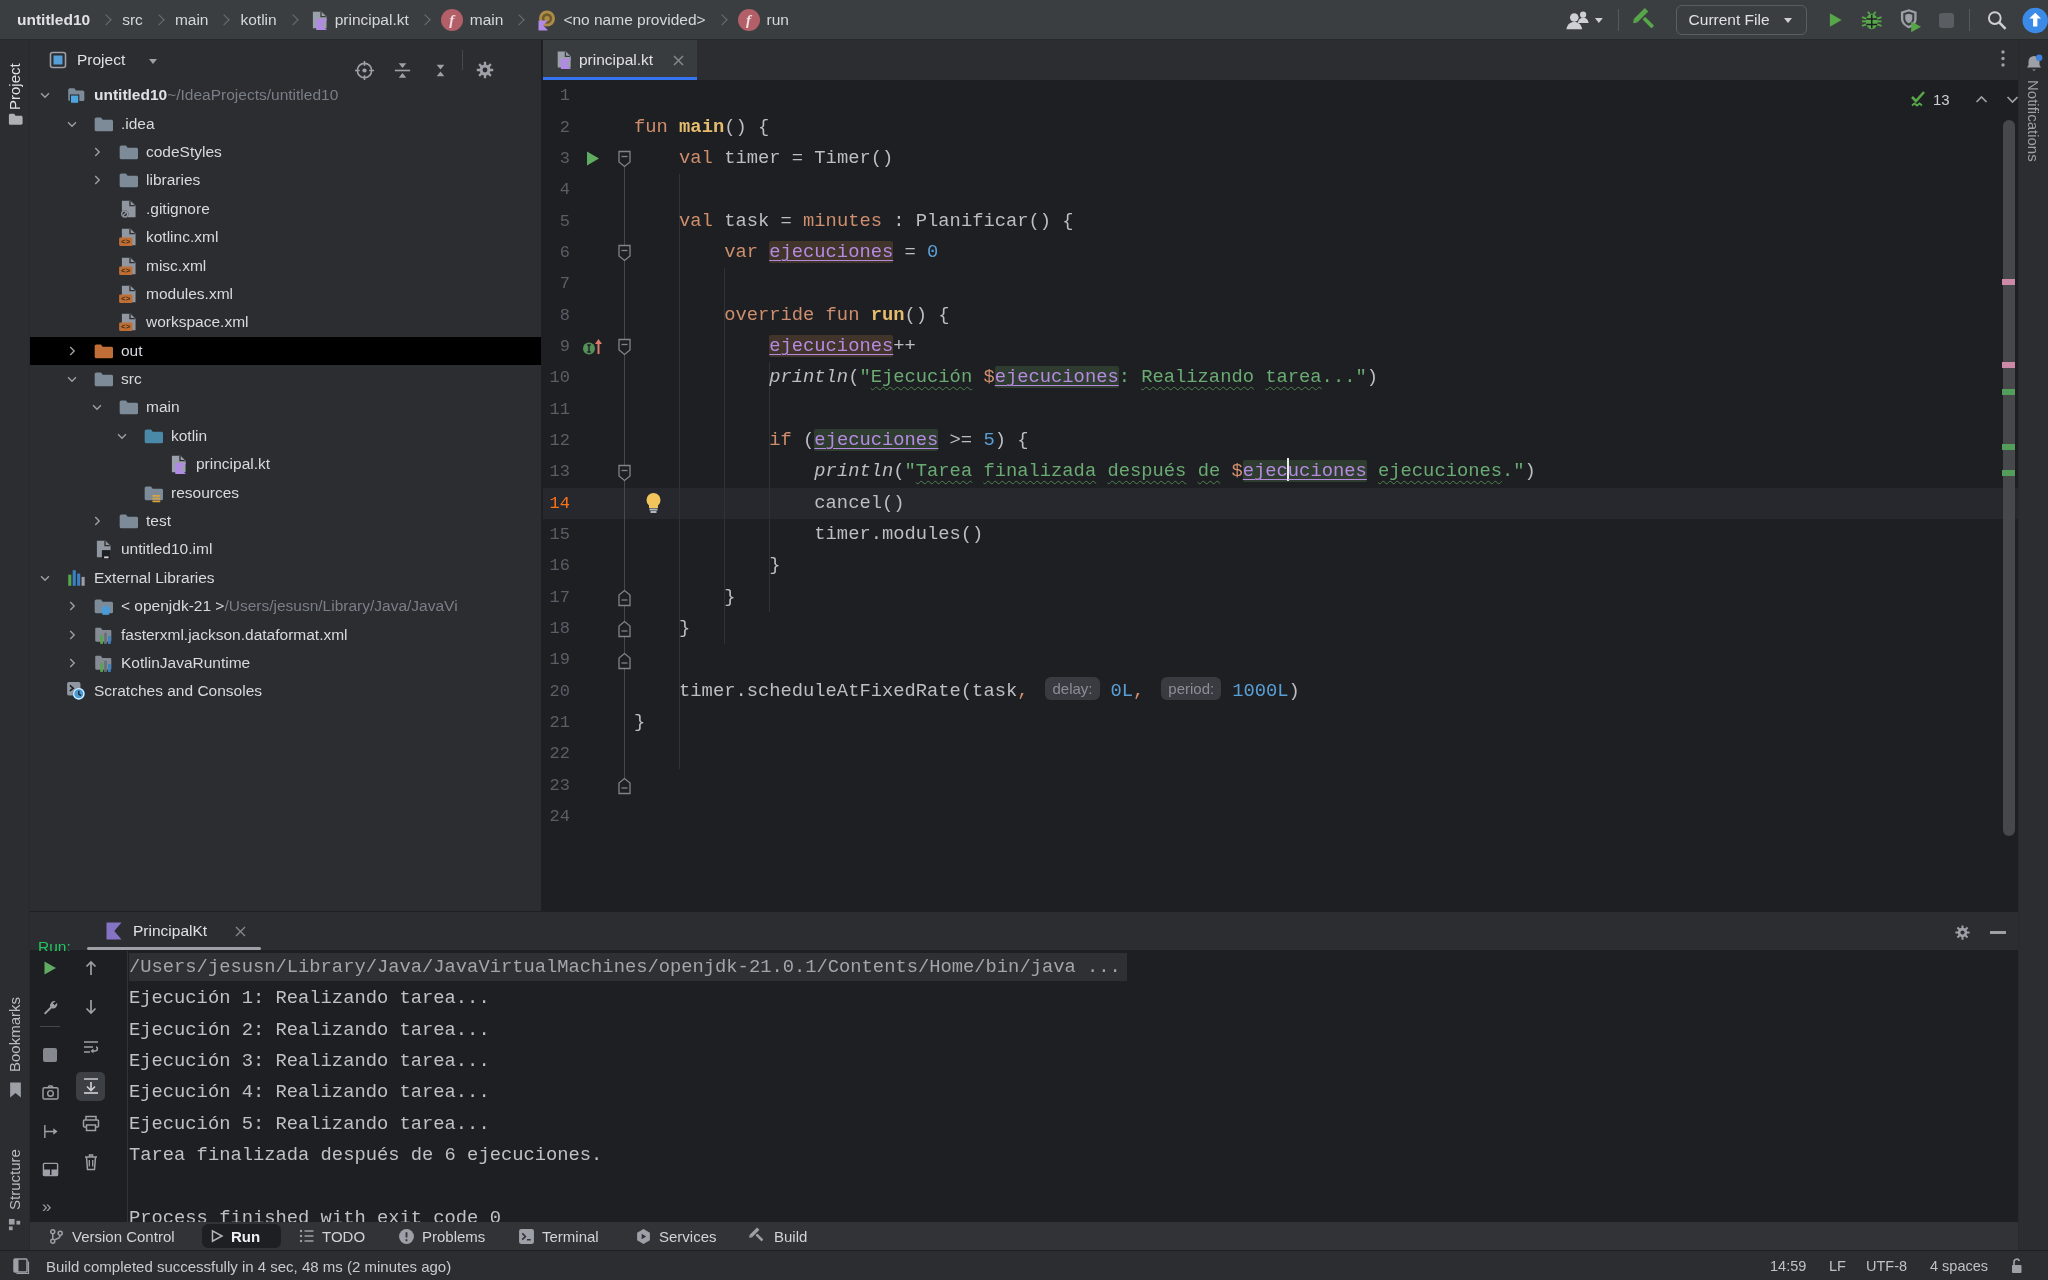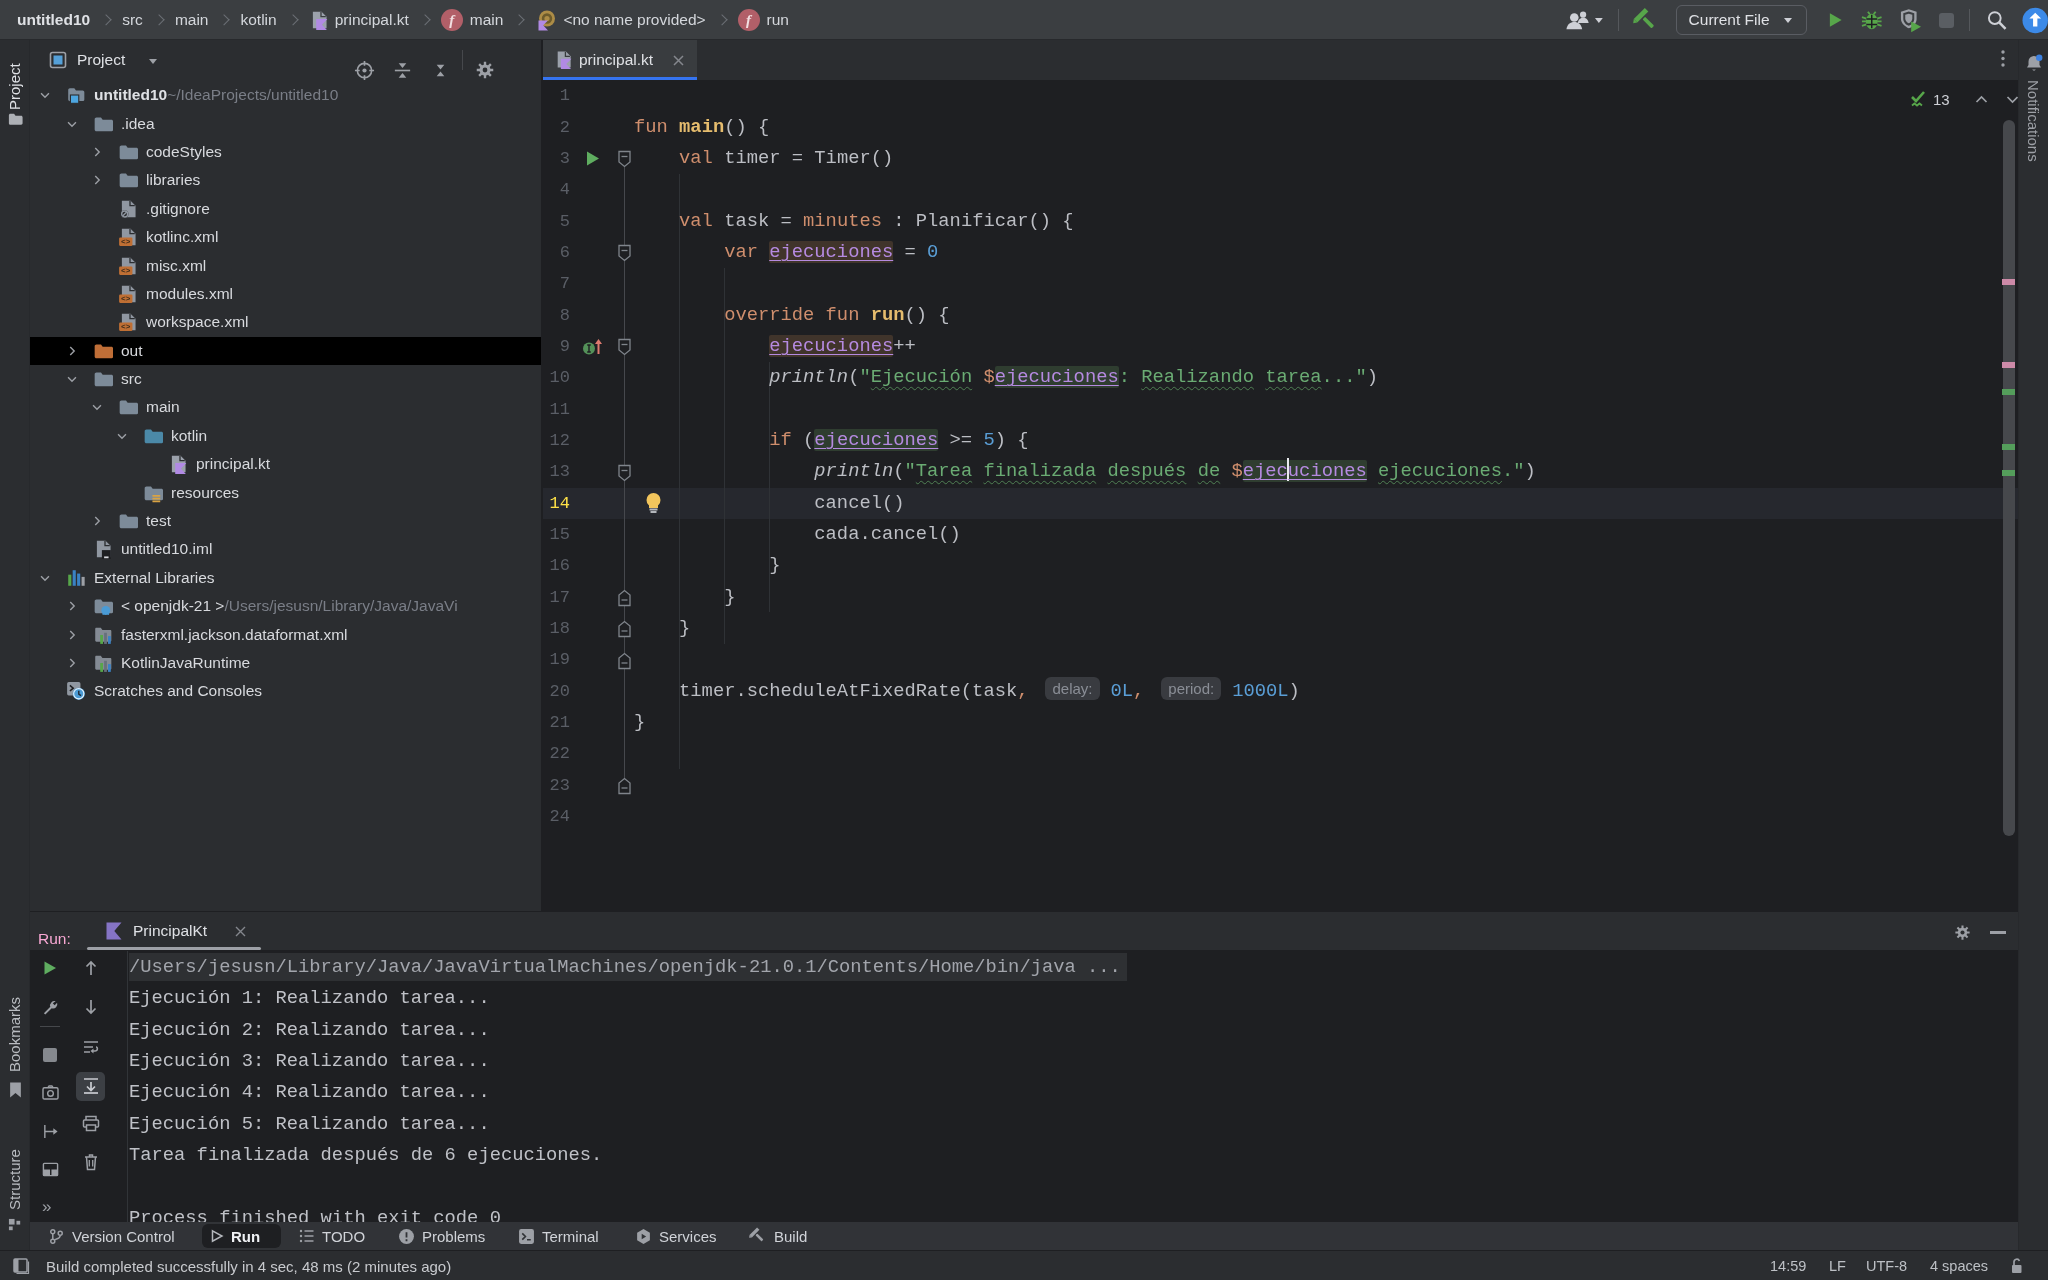--- a/index.html
+++ b/index.html
@@ -459,21 +459,21 @@
 4
 5
 6
 7
 8
 9
 10
 11
 12
 13
-<span style="color:#fde047">14</span>
+<span style="color:#f97316">14</span>
 15
 16
 17
 18
 19
 20
 21
 22
 23
 24</div>
@@ -535,21 +535,21 @@
 <div class="codeline"><span class="kw">    val</span><span class="pl"> task = </span><span class="kw">minutes</span><span class="pl"> : Planificar() {</span></div>
 <div class="codeline"><span class="kw">        var </span><span class="wb"><span class="pu">ejecuciones</span></span><span class="pl"> = </span><span class="nm">0</span></div>
 <div class="codeline"></div>
 <div class="codeline"><span class="kw">        override fun </span><span class="fn">run</span><span class="pl">() {</span></div>
 <div class="codeline"><span class="pl">            </span><span class="wb"><span class="pu">ejecuciones</span></span><span class="pl">++</span></div>
 <div class="codeline"><span class="pl">            </span><span class="pl it">println</span><span class="pl">(</span><span class="st">"</span><span class="sw">Ejecución</span><span class="st"> </span><span class="kw">$</span><span class="rb"><span class="pu">ejecuciones</span></span><span class="st">: </span><span class="sw">Realizando</span><span class="st"> </span><span class="sw">tarea</span><span class="st">..."</span><span class="pl">)</span></div>
 <div class="codeline"></div>
 <div class="codeline"><span class="pl">            </span><span class="kw">if</span><span class="pl"> (</span><span class="rb"><span class="pu">ejecuciones</span></span><span class="pl"> &gt;= </span><span class="nm">5</span><span class="pl">) {</span></div>
 <div class="codeline"><span class="pl">                </span><span class="pl it">println</span><span class="pl">(</span><span class="st">"</span><span class="sw">Tarea</span><span class="st"> </span><span class="sw">finalizada</span><span class="st"> </span><span class="sw">después</span><span class="st"> </span><span class="sw">de</span><span class="st"> </span><span class="kw">$</span><span class="rb"><span class="pu">ejec</span><span class="caret"></span><span class="pu">uciones</span></span><span class="st"> </span><span class="sw">ejecuciones</span><span class="st">."</span><span class="pl">)</span></div>
 <div class="codeline"><span class="pl">                cancel()</span></div>
-<div class="codeline"><span class="pl">                cada.cancel()</span></div>
+<div class="codeline"><span class="pl">                timer.modules()</span></div>
 <div class="codeline"><span class="pl">            }</span></div>
 <div class="codeline"><span class="pl">        }</span></div>
 <div class="codeline"><span class="pl">    }</span></div>
 <div class="codeline"></div>
 <div class="codeline"><span class="pl">    timer.scheduleAtFixedRate(task</span><span class="kw">,</span><span class="inlay">delay:</span><span class="nm">0L</span><span class="kw">,</span><span class="inlay">period:</span><span class="nm">1000L</span><span class="pl">)</span></div>
 <div class="codeline"><span class="pl">}</span></div>
 <div class="codeline"></div>
   </div>
   
   <div class="abs" style="left:1366px;top:8px;height:22px;display:flex;align-items:center">
@@ -569,21 +569,21 @@
   <div class="abs" style="left:1460px;top:40px;width:12px;height:716px;background:#46484c;border-radius:6px"></div>
   <div class="abs" style="left:1459px;top:199px;width:13px;height:6px;background:#cd8aa8"></div>
   <div class="abs" style="left:1459px;top:282px;width:13px;height:6px;background:#cd8aa8"></div>
   <div class="abs" style="left:1459px;top:309px;width:13px;height:6px;background:#549e5b"></div>
   <div class="abs" style="left:1459px;top:364px;width:13px;height:6px;background:#549e5b"></div>
   <div class="abs" style="left:1459px;top:390px;width:13px;height:6px;background:#549e5b"></div>
 </div>
 
 <div class="abs" style="left:30px;top:911px;width:1988px;height:40px;background:#2b2d30;border-top:1px solid #1e1f22;border-bottom:1px solid #1e1f22;box-sizing:border-box"></div>
 <div id="runhdr" class="abs" style="left:30px;top:911px;width:1988px;height:40px">
-  <div class="abs" style="left:8px;top:8px;height:40px;display:flex;align-items:center;font-size:15.5px;color:#f9a8d4">Run:</div>
+  <div class="abs" style="left:8px;top:16px;height:40px;display:flex;align-items:center;font-size:15.5px;color:#22c55e">Run:</div>
   <svg class="abs" style="left:74px;top:10px" width="20" height="20" viewBox="0 0 20 20">
       <path fill="#8574c5" d="M2.5 1.5h15l-7.2 8.5 7.2 8.5h-15z"></path>
     </svg>
   <div class="abs" style="left:103px;top:0;height:40px;display:flex;align-items:center;font-size:15.5px;color:#dfe1e5">PrincipalKt</div>
   <svg class="abs" style="left:204px;top:14px" width="13" height="13" viewBox="0 0 13 13">
       <path d="M2 2l9 9M11 2l-9 9" stroke="#84878d" stroke-width="1.4"></path>
     </svg>
   <div class="abs" style="left:57px;top:36px;width:174px;height:3px;background:#9da0a6;border-radius:2px"></div>
   <svg class="abs" style="left:1923px;top:12px" width="19" height="19" viewBox="0 0 24 24">
       <g stroke="#9da0a6" stroke-width="2.6">

